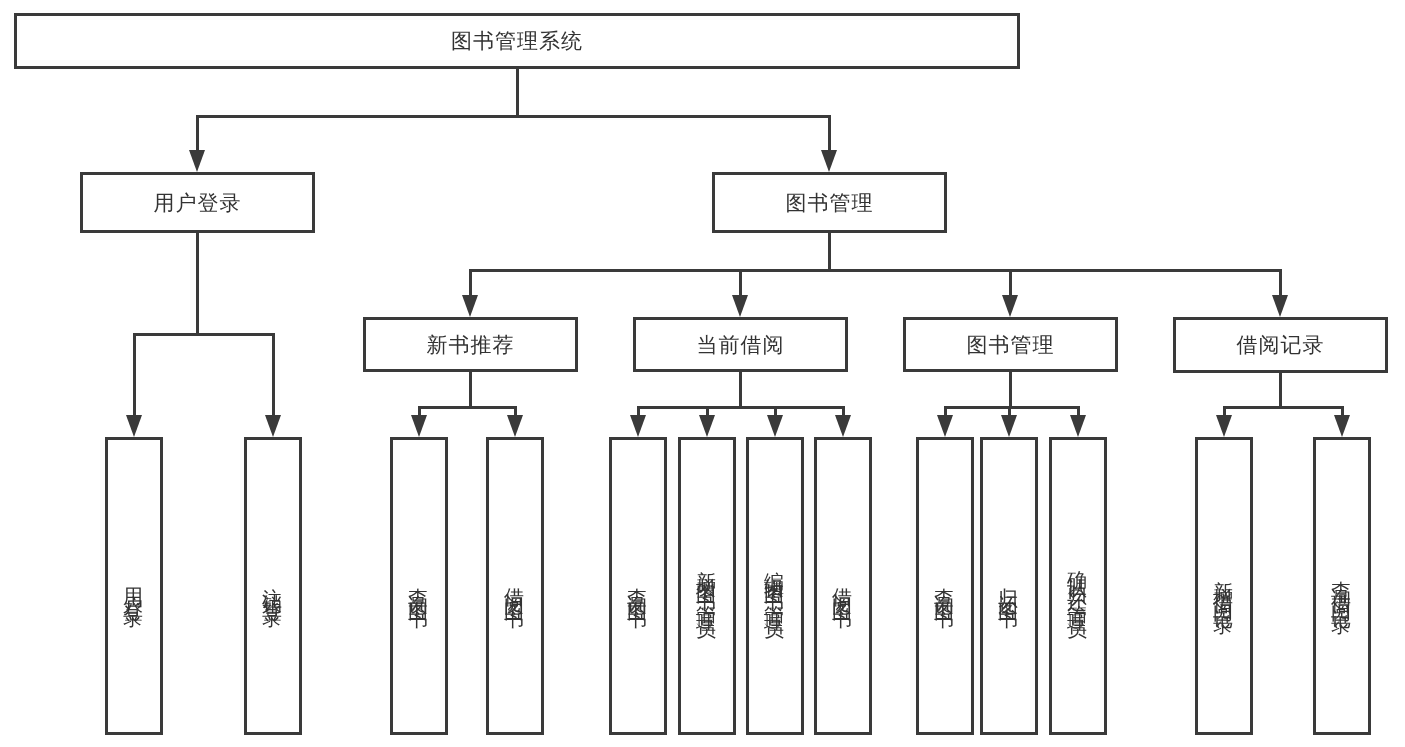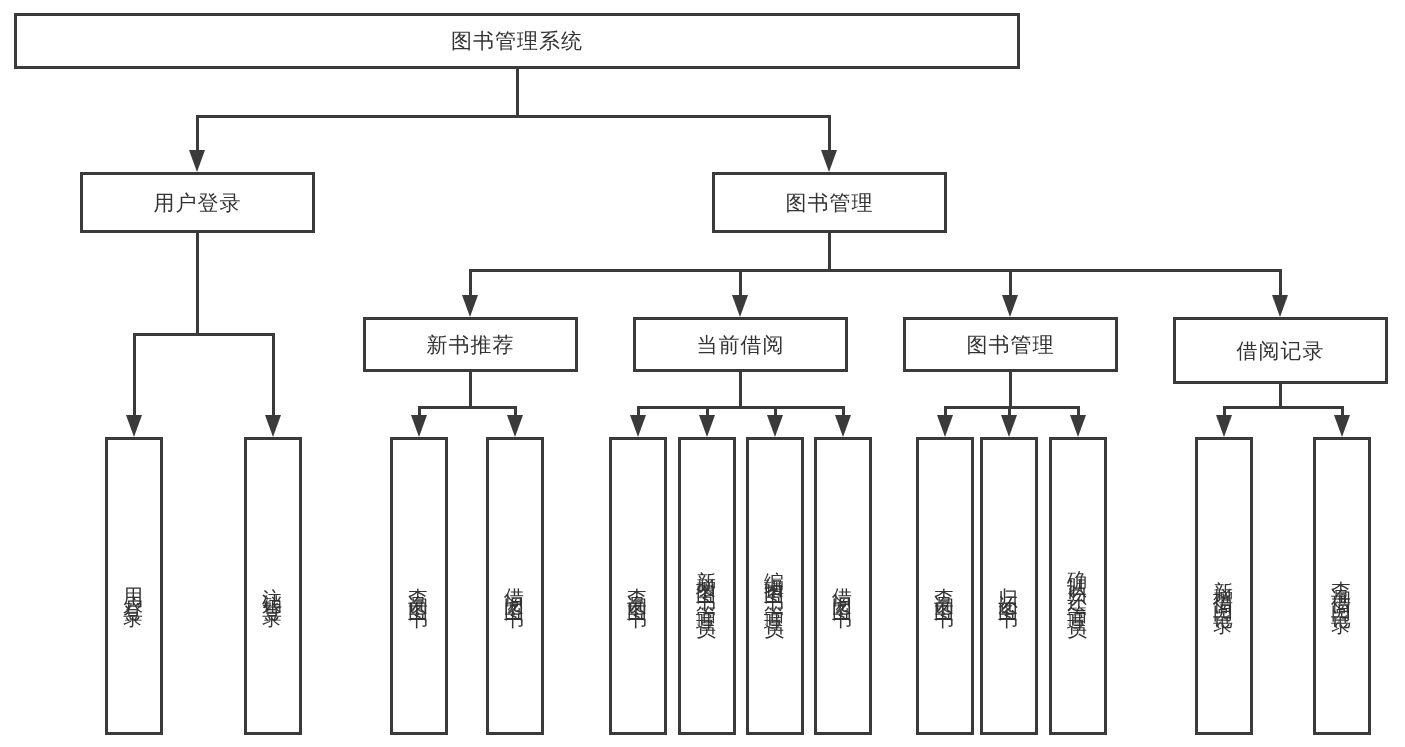--- a/index.html
+++ b/index.html
@@ -72,21 +72,21 @@
 
   <div class="node" style="left:363px;top:317px;width:215px;height:55px">
     <span>新书推荐</span>
   </div>
   <div class="node" style="left:633px;top:317px;width:215px;height:55px">
     <span>当前借阅</span>
   </div>
   <div class="node" style="left:903px;top:317px;width:215px;height:55px">
     <span>图书管理</span>
   </div>
-  <div class="node" style="left:1173px;top:317px;width:215px;height:67px">
+  <div class="node" style="left:1173px;top:317px;width:215px;height:56px">
     <span>借阅记录</span>
   </div>
 
   <div class="vl" style="left:469px;top:372px;height:37px"></div>
   <div class="hl" style="left:418px;top:406px;width:99px"></div>
   <div class="vl" style="left:418px;top:406px;height:11px"></div>
   <div class="arr" style="left:411px;top:415px"></div>
   <div class="vl" style="left:514px;top:406px;height:11px"></div>
   <div class="arr" style="left:507px;top:415px"></div>
 

